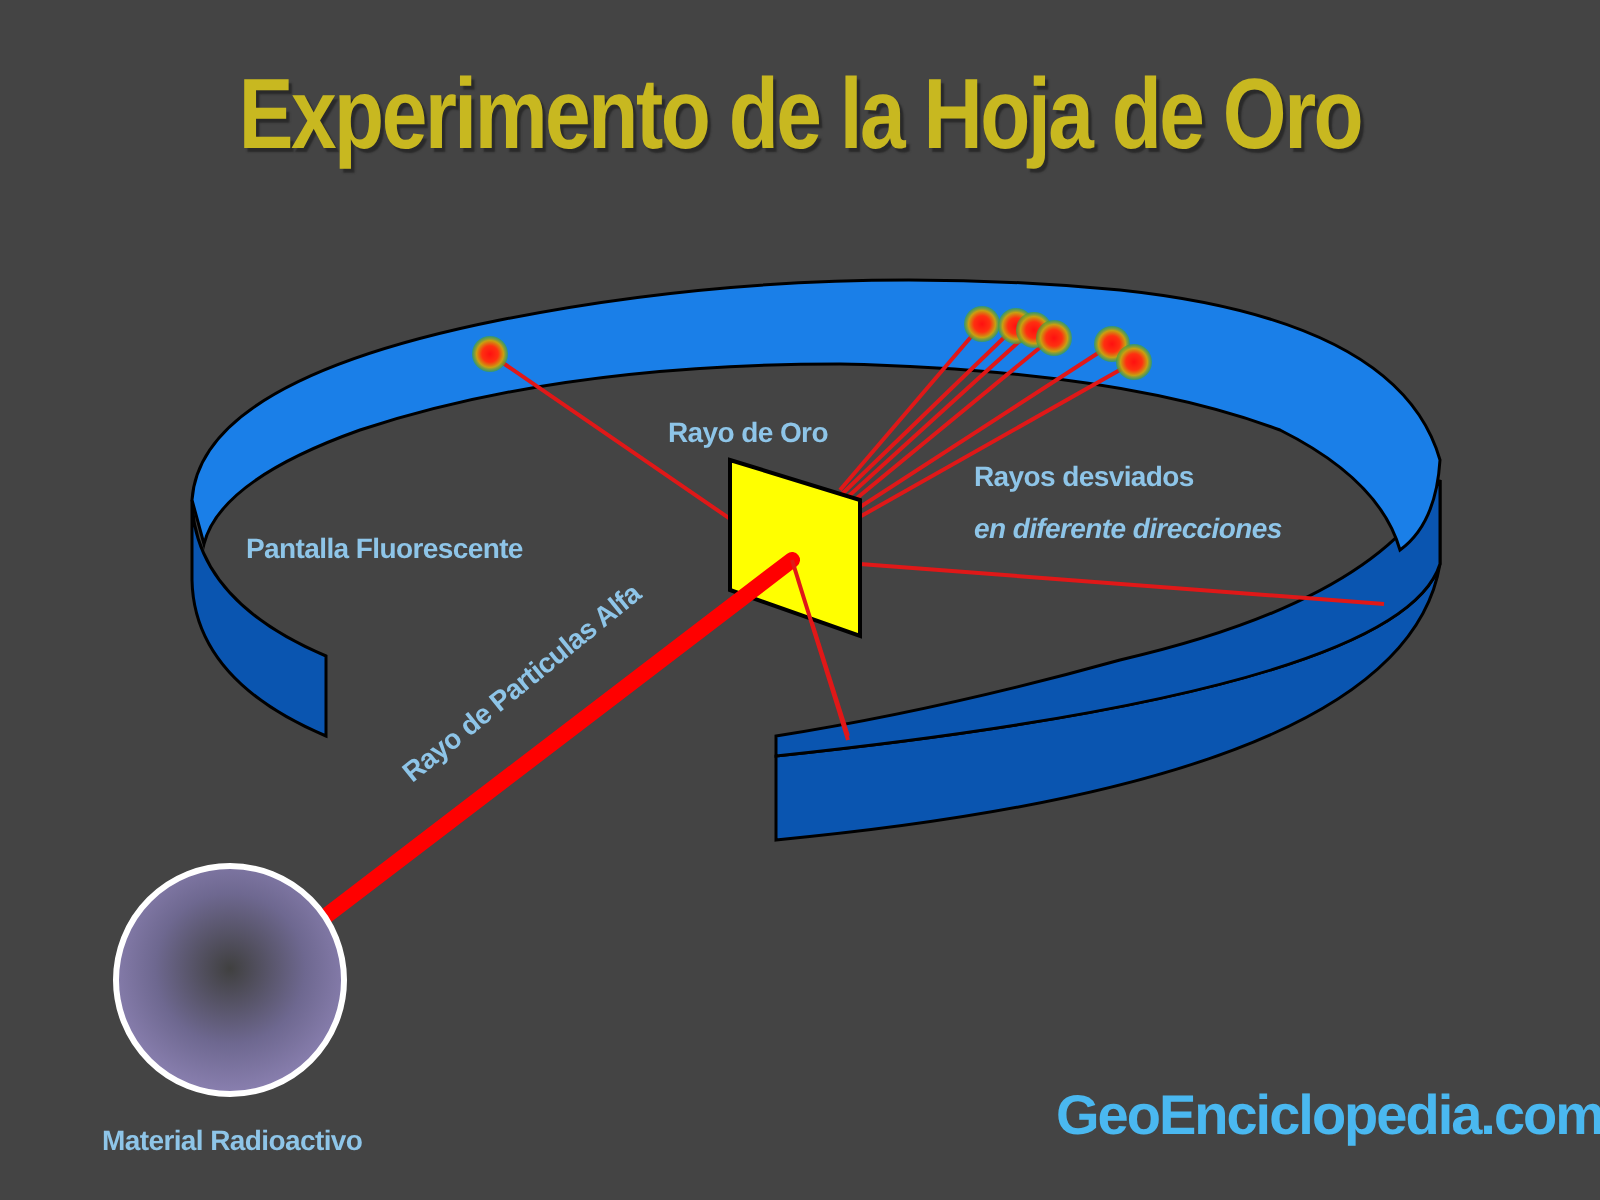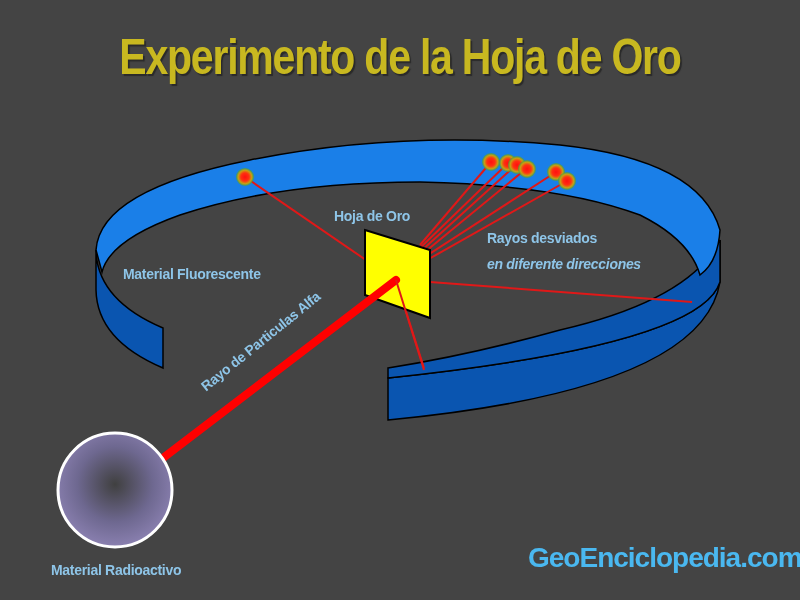--- a/index.html
+++ b/index.html
@@ -62,19 +62,19 @@
   </g>
 
   <polygon points="365,230 430,250 430,318 365,295" fill="#ffff00" stroke="#000" stroke-width="2"></polygon>
 
   <line x1="163" y1="458" x2="396" y2="280" stroke="#ff0000" stroke-width="8" stroke-linecap="round"></line>
   <line x1="396" y1="280" x2="424" y2="370" stroke="#e01818" stroke-width="2"></line>
 
   <circle cx="115" cy="490" r="57" fill="url(#srcGrad)" stroke="#ffffff" stroke-width="3"></circle>
 </svg>
 
-<div class="label" style="left:334px;top:208px;">Hoja de Oro</div>
+<div class="label" style="left:334px;top:208px;">Rayo de Oro</div>
 <div class="label" style="left:487px;top:230px;">Rayos desviados</div>
 <div class="label" style="left:487px;top:256px;font-style:italic;">en diferente direcciones</div>
-<div class="label" style="left:123px;top:266px;">Material Fluorescente</div>
+<div class="label" style="left:123px;top:266px;">Pantalla Fluorescente</div>
 <div class="label" style="left:208px;top:378px;transform:rotate(-39deg);transform-origin:left bottom;">Rayo de Particulas Alfa</div>
 <div class="label" style="left:51px;top:562px;text-align:right;">Material Radioactivo</div>
 <div class="brand">GeoEnciclopedia.com</div>
 
 </body></html>

